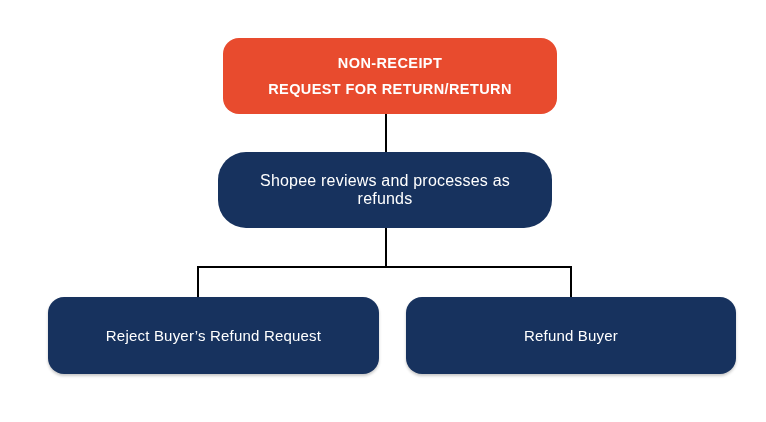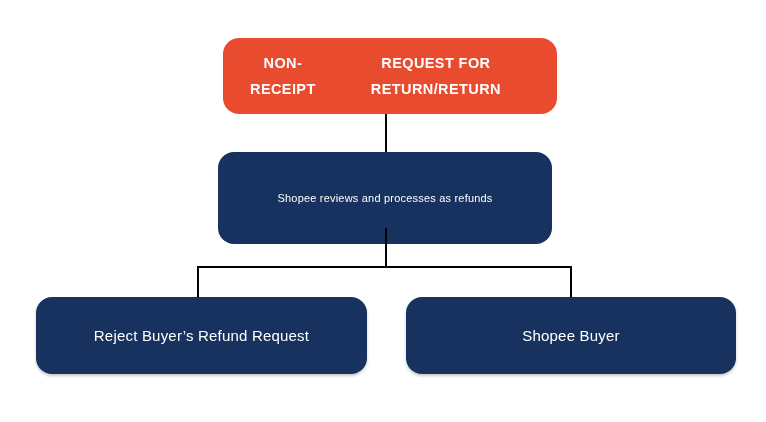--- a/index.html
+++ b/index.html
@@ -11,21 +11,21 @@
   .stage {
     position: relative;
     width: 766px;
     height: 422px;
     background: #ffffff;
     overflow: hidden;
   }
   .node {
     position: absolute;
     display: flex;
-    flex-direction: row;
+    flex-direction: column;
     align-items: center;
     justify-content: center;
     text-align: center;
     color: #ffffff;
     border-radius: 16px;
     box-sizing: border-box;
     padding: 8px 14px;
   }
   .node--root {
     left: 223px;
@@ -35,35 +35,36 @@
     background: #e84b2e;
     font-weight: bold;
     font-size: 14.5px;
     letter-spacing: 0.4px;
     line-height: 26px;
   }
   .node--process {
     left: 218px;
     top: 152px;
     width: 334px;
-    height: 92px;
+    height: 76px;
     background: #17325e;
-    font-size: 11px;
+    font-size: 16px;
     letter-spacing: 0.2px;
+    border-radius: 28px;
   }
   .node--leaf {
     top: 297px;
     height: 77px;
     background: #17325e;
     font-size: 15px;
     letter-spacing: 0.2px;
     box-shadow: 0 2px 3px rgba(0,0,0,0.22);
   }
   .node--reject {
-    left: 36px;
+    left: 48px;
     width: 331px;
   }
   .node--refund {
     left: 406px;
     width: 330px;
   }
   .connector {
     position: absolute;
     background: #000000;
   }
@@ -93,16 +94,16 @@
   <div class="connector connector--v2"></div>
   <div class="connector connector--h"></div>
   <div class="connector connector--dl"></div>
   <div class="connector connector--dr"></div>
 
   <div class="node node--leaf node--reject">
     <span class="node-line">Reject Buyer’s Refund Request</span>
   </div>
 
   <div class="node node--leaf node--refund">
-    <span class="node-line">Shopee Buyer</span>
+    <span class="node-line">Refund Buyer</span>
   </div>
 
 </div>
 
 </body></html>

